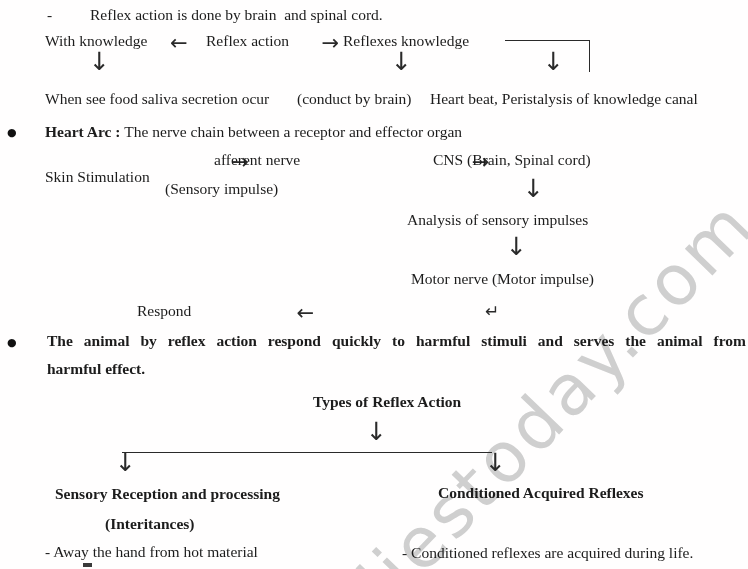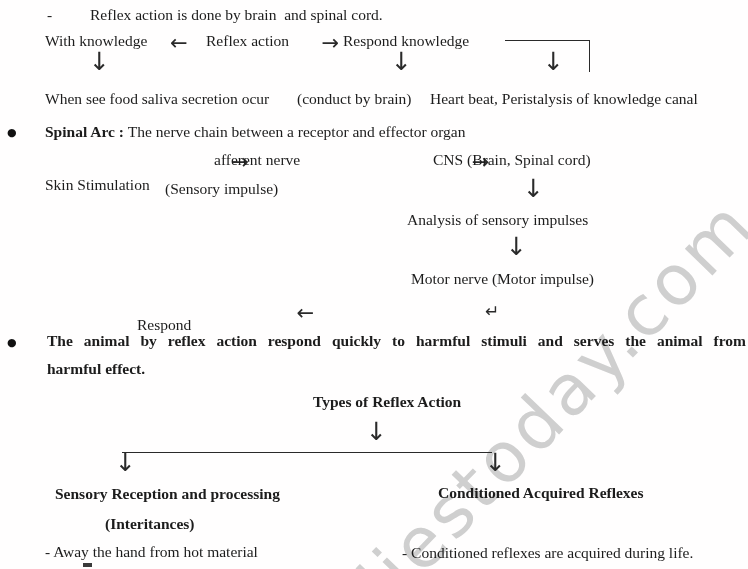--- a/index.html
+++ b/index.html
@@ -34,53 +34,53 @@
 
   
   <span class="t fg" style="left:47px;top:6px">-</span>
   <span class="t fg" style="left:90px;top:6px">Reflex action is done by brain  and spinal cord.</span>
 
   
   <span class="t fg" style="left:45px;top:32px">With knowledge</span>
   <span class="ar hz fg" style="left:170px;top:33px">←</span>
   <span class="t fg" style="left:206px;top:32px">Reflex action</span>
   <span class="ar hz fg" style="left:300px;top:33px">→</span>
-  <span class="t fg" style="left:343px;top:32px">Respond knowledge</span>
+  <span class="t fg" style="left:343px;top:32px">Reflexes knowledge</span>
   <div class="bracket fg" style="left:505px;top:40px;width:84px;height:31px"></div>
 
   
   <span class="ar dn fg" style="left:89px;top:49px">↓</span>
   <span class="ar dn fg" style="left:391px;top:49px">↓</span>
   <span class="ar dn fg" style="left:543px;top:49px">↓</span>
 
   
   <span class="t fg" style="left:45px;top:90px">When see food saliva secretion ocur</span>
   <span class="t fg" style="left:297px;top:90px">(conduct by brain)</span>
   <span class="t fg" style="left:430px;top:90px">Heart beat, Peristalysis of knowledge canal</span>
 
   
   <span class="bullet fg" style="left:7px;top:126px">●</span>
-  <div class="t fg" style="left:45px;top:123px"><span class="b">Spinal Arc : </span><span>The nerve chain between a receptor and effector organ</span></div>
+  <div class="t fg" style="left:45px;top:123px"><span class="b">Heart Arc : </span><span>The nerve chain between a receptor and effector organ</span></div>
 
   
   <span class="ar hz fg" style="left:188px;top:152px">→</span>
   <span class="t fg" style="left:214px;top:151px">afferent nerve</span>
   <span class="ar hz fg" style="left:407px;top:152px">→</span>
   <span class="t fg" style="left:433px;top:151px">CNS (Brain, Spinal cord)</span>
 
-  <span class="t fg" style="left:45px;top:176px">Skin Stimulation</span>
+  <span class="t fg" style="left:45px;top:168px">Skin Stimulation</span>
   <span class="t fg" style="left:165px;top:180px">(Sensory impulse)</span>
   <span class="ar dn fg" style="left:523px;top:176px">↓</span>
 
   <span class="t fg" style="left:407px;top:211px">Analysis of sensory impulses</span>
   <span class="ar dn fg" style="left:506px;top:234px">↓</span>
 
   <span class="t fg" style="left:411px;top:270px">Motor nerve (Motor impulse)</span>
 
-  <span class="t fg" style="left:137px;top:316px">Respond</span>
+  <span class="t fg" style="left:137px;top:302px">Respond</span>
   <span class="ar hz fg" style="left:210px;top:303px">←</span>
   <span class="ar fg" style="left:485px;top:303px;font-size:17px">↵</span>
 
   
   <span class="bullet fg" style="left:7px;top:336px">●</span>
   <div class="t b just fg" style="left:47px;top:332px">The animal by reflex action respond quickly to harmful stimuli and serves the animal from</div>
   <span class="t b fg" style="left:47px;top:360px">harmful effect.</span>
 
   
   <span class="t b fg" style="left:313px;top:393px">Types of Reflex Action</span>

